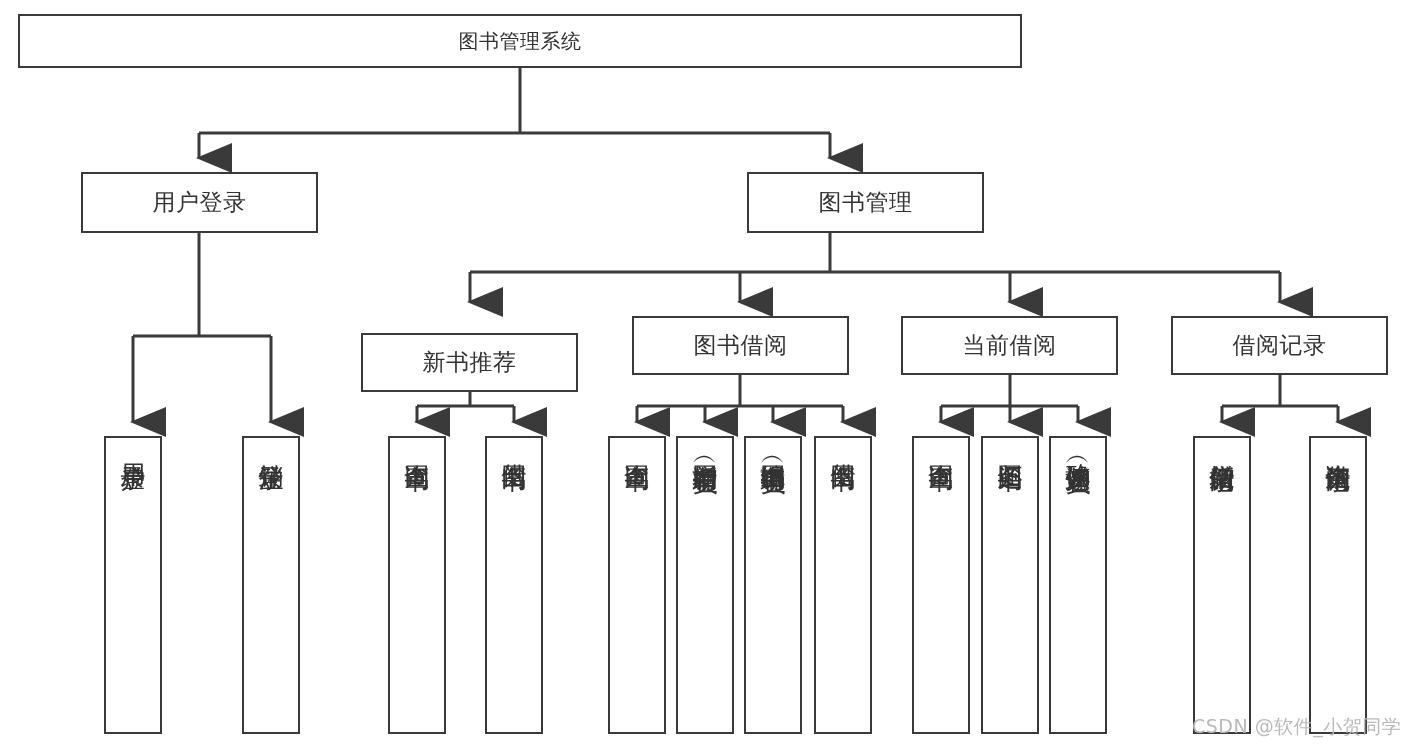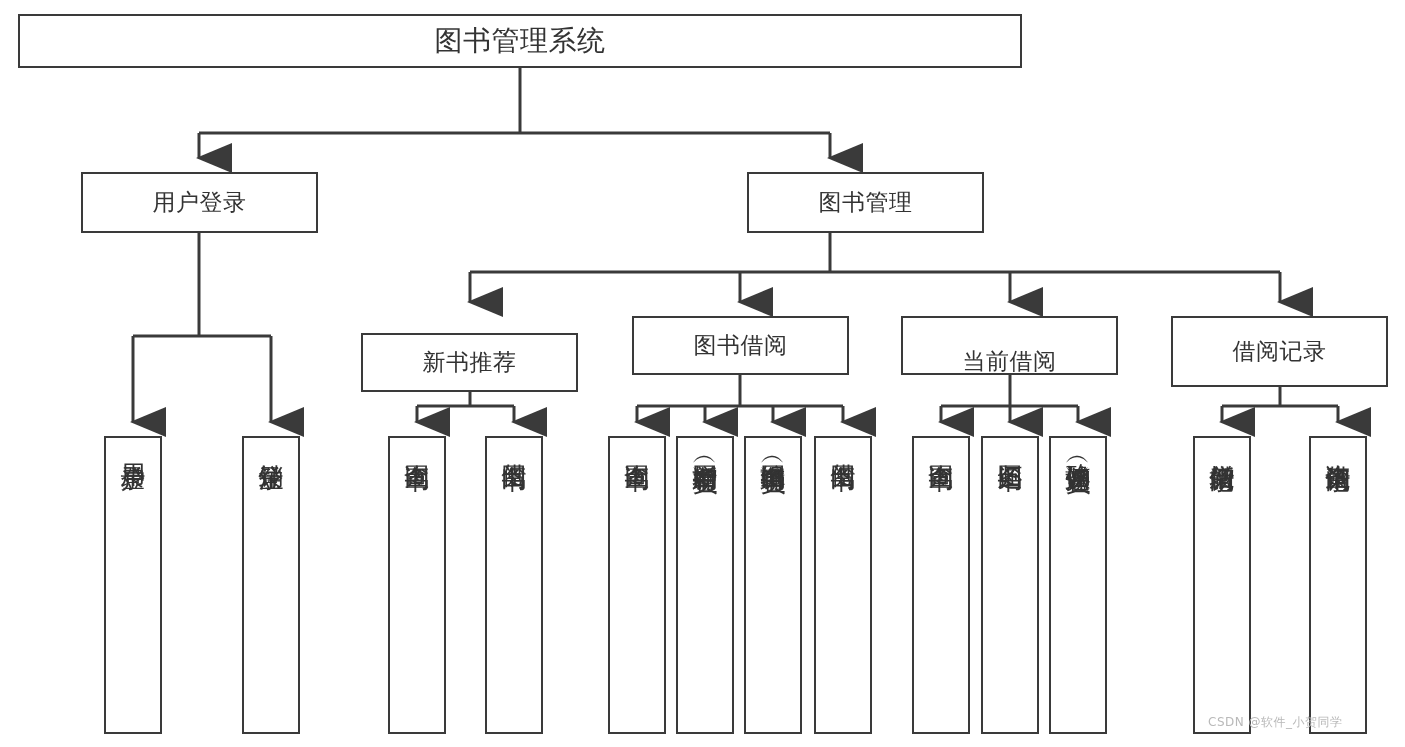--- a/index.html
+++ b/index.html
@@ -42,21 +42,21 @@
     line-height: 1.02;
     color: #333333;
   }
   
   .node.horiz .label {
     writing-mode: horizontal-tb;
     font-size: 23px;
     letter-spacing: 0.5px;
   }
   .node.root .label {
-    font-size: 28px;
+    font-size: 20px;
   }
   
   .node.vert {
     align-items: flex-start;
     justify-content: center;
     padding-top: 6px;
   }
   .node.vert .label {
     writing-mode: vertical-rl;
     text-orientation: upright;
@@ -65,25 +65,24 @@
     letter-spacing: 1px;
     white-space: nowrap;
   }
   .node.vert.tall .label {
     font-size: 25px;
   }
   #watermark {
     position: absolute;
     left: 1192px;
     top: 714px;
-    font-size: 12px;
+    font-size: 19px;
     color: #b9b9b9;
     white-space: nowrap;
     letter-spacing: 0.5px;
-    margin-left: 16px;
   }
 </style>
 </head>
 <body>
 
 <div id="canvas">
 
   <svg id="wires" viewBox="0 0 1405 747" width="1405" height="747">
     <defs>
       <marker id="arrow" viewBox="0 0 10 12" refX="5" refY="11" markerWidth="10" markerHeight="12" orient="auto-start-reverse">
@@ -146,24 +145,24 @@
   <div class="node horiz" style="left:711px; top:172px; width:237px; height:61px;margin-left:36px;">
     <span class="label">图书管理</span>
   </div>
 
   <div class="node horiz" style="left:361px; top:316px; width:217px; height:59px;margin-top:17px;">
     <span class="label">新书推荐</span>
   </div>
   <div class="node horiz" style="left:632px; top:316px; width:217px; height:59px;">
     <span class="label">图书借阅</span>
   </div>
-  <div class="node horiz" style="left:901px; top:316px; width:217px; height:59px;align-items:flex-end;">
+  <div class="node horiz" style="left:901px; top:316px; width:217px; height:59px;">
     <span class="label">当前借阅</span>
   </div>
-  <div class="node horiz" style="left:1171px; top:316px; width:217px; height:71px;">
+  <div class="node horiz" style="left:1171px; top:316px; width:217px; height:59px;">
     <span class="label">借阅记录</span>
   </div>
 
   <div class="node vert" style="left:104px; top:436px; width:58px; height:298px;">
     <span class="label">用户登录</span>
   </div>
   <div class="node vert" style="left:242px; top:436px; width:58px; height:298px;">
     <span class="label">注销登录</span>
   </div>
 

